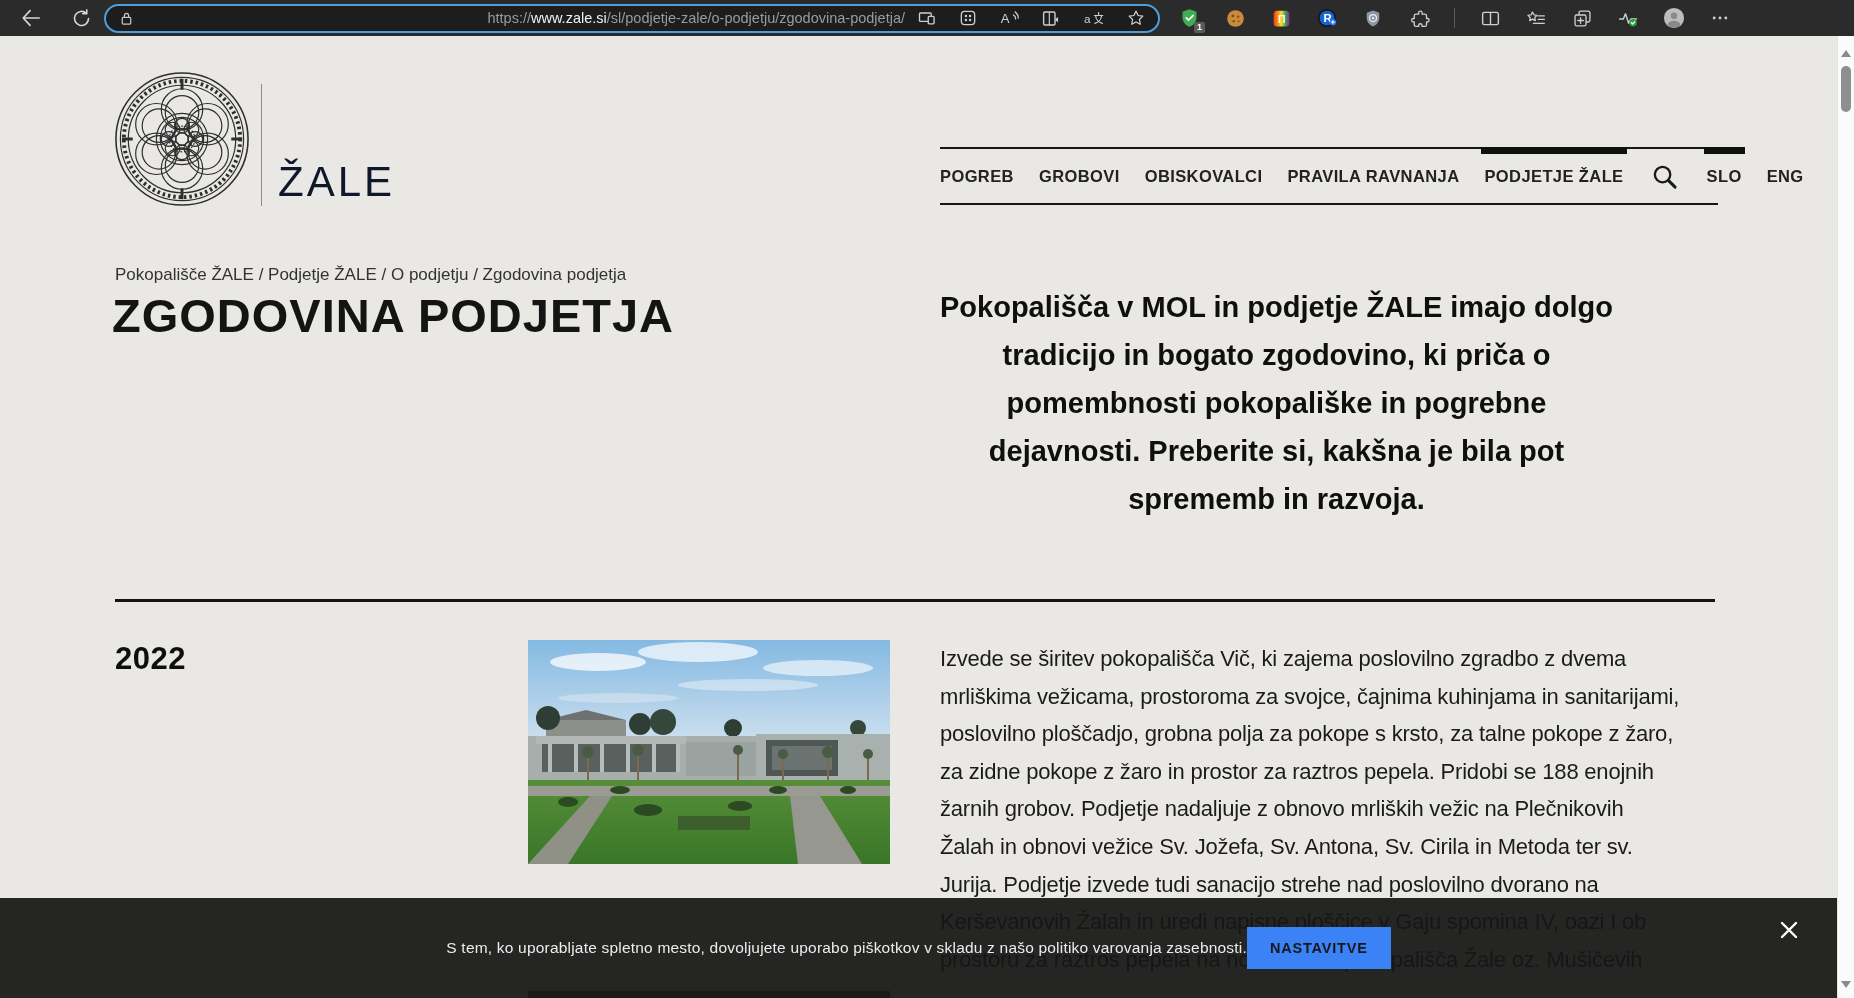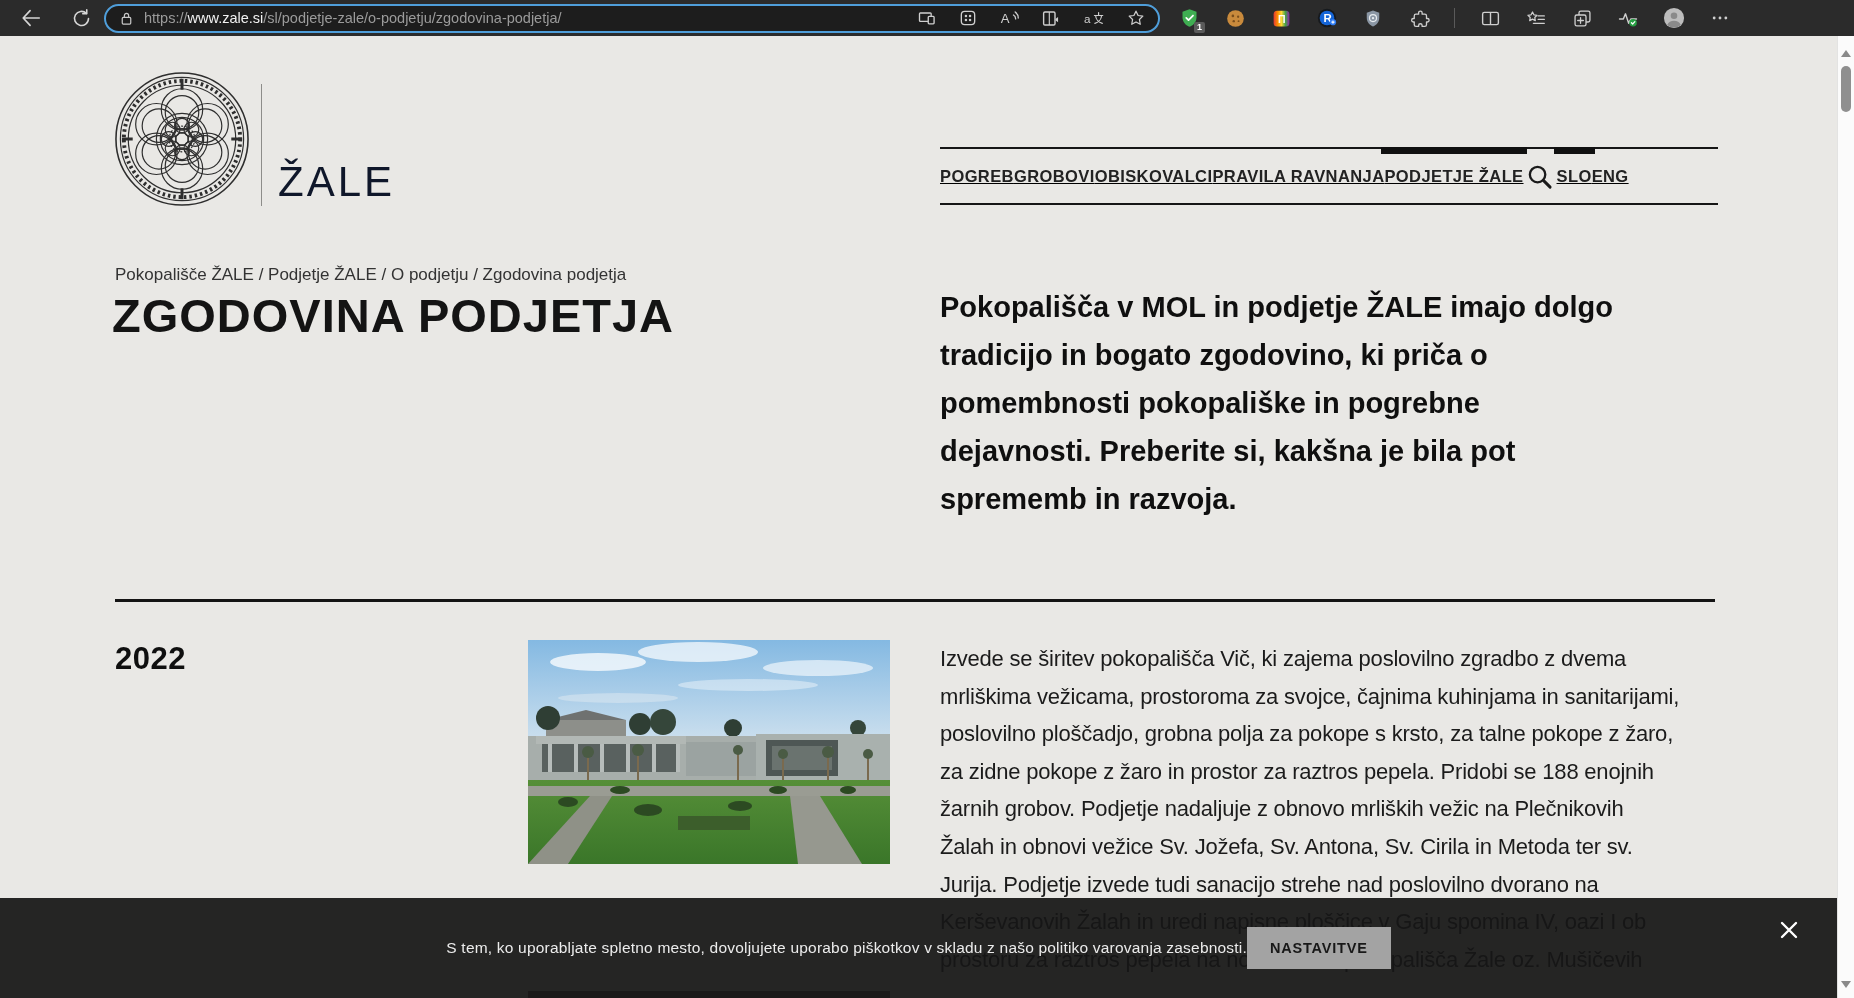--- a/index.html
+++ b/index.html
@@ -4,21 +4,21 @@
 <style>
   html,body{margin:0;padding:0;background:#111;}
   #app{position:relative;width:1854px;height:998px;background:#e9e8e5;overflow:hidden;
        font-family:"Liberation Sans",sans-serif;}
 
   
   .chrome{position:absolute;top:0;left:0;width:1854px;height:36px;background:#2b2b2b;
           display:flex;align-items:center;box-sizing:border-box;}
   .navbtn{width:34px;height:30px;display:flex;align-items:center;justify-content:center;flex:0 0 auto;cursor:pointer;}
   .pill{height:29px;width:1056px;margin-left:6px;background:#1d1d1d;border:2px solid #4f9eda;
-        border-radius:16px;display:flex;align-items:center;box-sizing:border-box;padding:0 12px;flex:0 0 auto;}
+        border-radius:16px;display:flex;align-items:center;box-sizing:border-box;padding:0 12px;flex:0 0 auto;text-align:right;}
   .url{font-size:14.5px;color:#9b9b9b;margin-left:9px;white-space:nowrap;overflow:hidden;flex:1;}
   .url .domain{color:#f2f2f2;}
   .pill-icons{display:flex;gap:21px;align-items:center;margin-left:12px;}
   .ext-icons{display:flex;align-items:center;gap:24px;margin-left:18px;}
   .ext-slot{position:relative;width:22px;height:22px;display:flex;align-items:center;justify-content:center;cursor:pointer;}
   .vdiv{width:1px;height:20px;background:#5a5a5a;}
   .badge{position:absolute;right:-5px;bottom:-4px;background:#5a5a5a;color:#fff;font-size:9px;
          padding:0 3px;border-radius:2px;line-height:11px;font-weight:700;}
 
   
@@ -29,50 +29,50 @@
   .scroll-down{position:absolute;bottom:10px;left:3px;width:0;height:0;border-left:5px solid transparent;
              border-right:5px solid transparent;border-top:7px solid #8a8a8a;}
 
   
   .logo{position:absolute;left:113px;top:70px;cursor:pointer;}
   .logo-divider{position:absolute;left:261px;top:84px;width:1px;height:122px;background:#8d8d8a;}
   .brand{position:absolute;left:278px;top:158px;font-size:42px;letter-spacing:3px;color:#0f172a;font-weight:400;}
 
   .nav{position:absolute;left:940px;top:147px;width:778px;height:58px;box-sizing:border-box;
        border-top:2px solid #161616;border-bottom:2px solid #161616;
-       display:flex;align-items:flex-end;text-decoration:underline;}
+       display:flex;align-items:flex-end;gap:25px;}
   .nav-item{position:relative;height:100%;display:flex;align-items:center;font-size:16.5px;font-weight:600;
             letter-spacing:.4px;color:#222;cursor:pointer;white-space:nowrap;}
   .nav-item.active::before{content:"";position:absolute;top:-2px;left:-3px;right:-3px;height:7px;background:#101010;}
   .nav-search{margin-left:2px;margin-right:4px;}
 
   
   .breadcrumb{position:absolute;left:115px;top:265px;font-size:17px;font-weight:300;color:#333;white-space:nowrap;}
   .breadcrumb .crumb{cursor:pointer;}
   .title{position:absolute;left:112px;top:288px;font-size:47px;font-weight:600;color:#141414;letter-spacing:1px;}
 
   
   .lead{position:absolute;left:940px;top:283px;font-size:29px;line-height:48px;font-weight:700;color:#0f0f0f;}
-  .lead div{white-space:nowrap;}
+  .lead div{white-space:nowrap;text-align:center;}
 
   .hr{position:absolute;left:115px;top:599px;width:1600px;height:3px;background:#141414;}
 
   .year{position:absolute;left:115px;top:641px;font-size:31px;font-weight:700;color:#0f0f0f;letter-spacing:.5px;}
   .photo{position:absolute;left:528px;top:640px;width:362px;height:224px;}
 
   .body-text{position:absolute;left:940px;top:640px;font-size:22px;line-height:37.6px;font-weight:300;color:#1b1b1b;letter-spacing:-.2px;}
   .body-text div{white-space:nowrap;}
 
   .next-photo-strip{position:absolute;left:528px;top:991px;width:362px;height:7px;background:#6a4b45;}
 
   
   .cookie{position:absolute;left:0;top:898px;width:1837px;height:100px;background:rgba(22,22,22,.93);
           display:flex;align-items:center;justify-content:center;}
   .cookie-msg{font-size:15.5px;color:#ececec;font-weight:300;letter-spacing:.2px;}
-  .cookie-btn{background:#a3a3a3;color:#181818;font-size:14.5px;font-weight:700;letter-spacing:.8px;
+  .cookie-btn{background:#3b82f6;color:#181818;font-size:14.5px;font-weight:700;letter-spacing:.8px;
               padding:13px 23px;border:none;cursor:pointer;font-family:"Liberation Sans",sans-serif;}
   .cookie-close{position:absolute;right:38px;top:22px;width:20px;height:20px;cursor:pointer;}
 
   svg{display:block;}
 </style>
 </head>
 <body>
 
 <div id="app">
 

